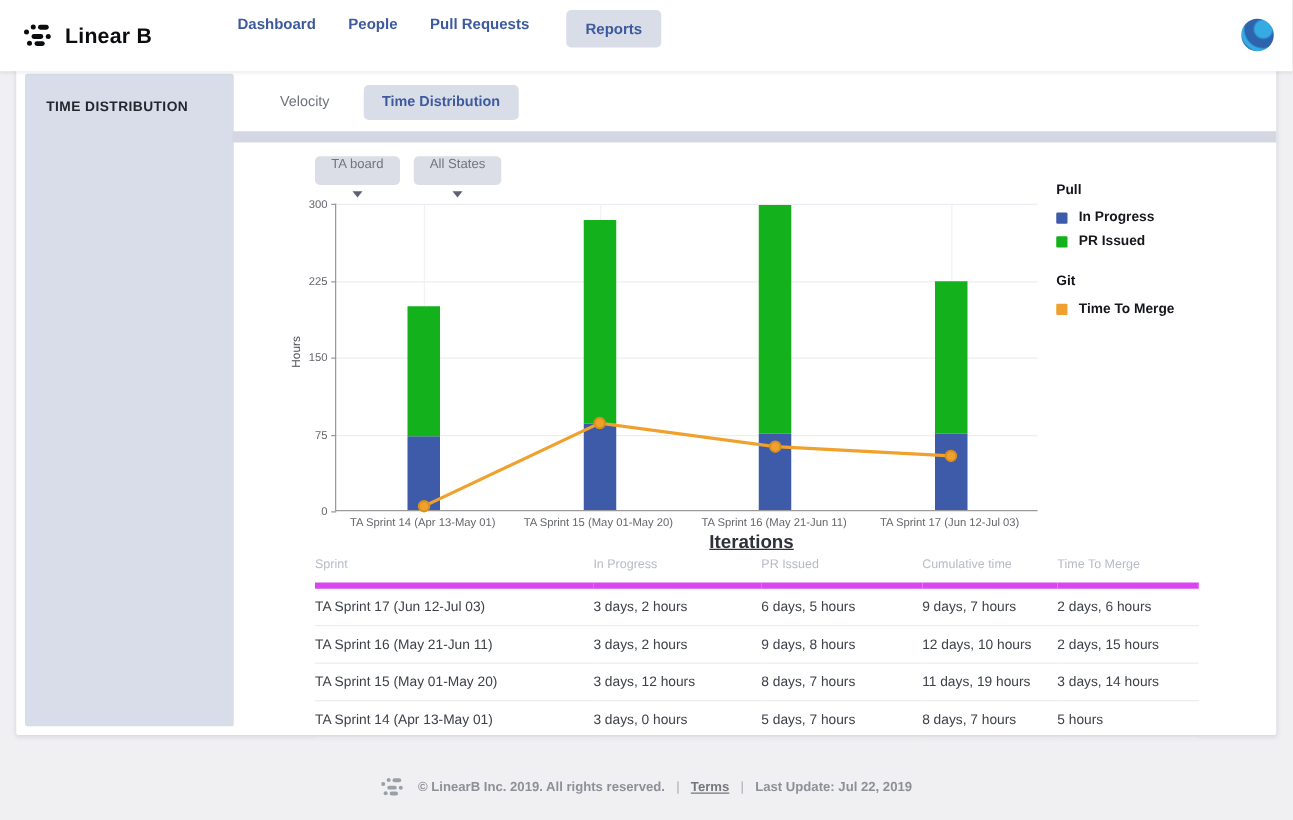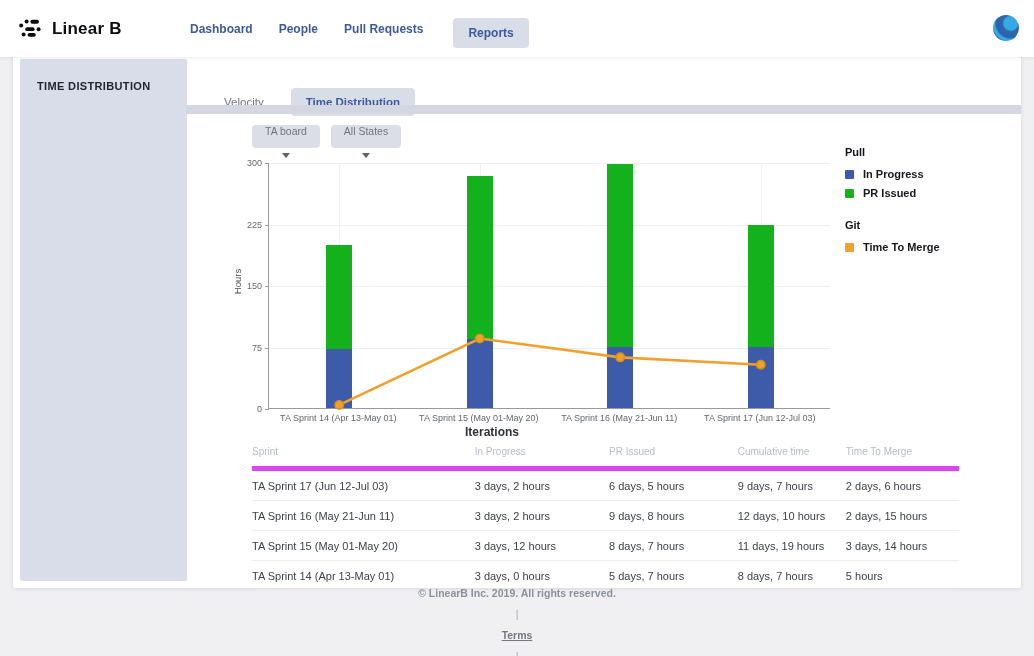--- a/index.html
+++ b/index.html
@@ -4,42 +4,42 @@
 <style>
   * { margin:0; padding:0; box-sizing:border-box; }
   html,body { background:#e9e9ec; }
   .page {
     position:relative; width:1034px; height:656px; overflow:hidden;
     background:#f0f0f3; font-family:"Liberation Sans","DejaVu Sans",sans-serif;
   }
   
   .topnav {
     position:absolute; top:0; left:0; right:0; height:57px; background:#ffffff;
-    box-shadow:0 1px 3px rgba(40,45,70,.10); display:flex; align-items:center; z-index:6;
+    box-shadow:0 1px 3px rgba(40,45,70,.10); display:flex; z-index:6;
   }
   .brand { display:flex; align-items:center; gap:8px; margin-left:18px; }
   .brand-name { font-size:17px; font-weight:bold; color:#0b0c0e; letter-spacing:.2px; }
   .nav-links { position:absolute; left:190px; display:flex; align-items:center; gap:26px; }
   .nav-link { font-size:12px; font-weight:bold; color:#3d5a9e; cursor:pointer; white-space:nowrap; }
   .nav-link.active { background:#d9dde7; padding:8px 15px; border-radius:4px; margin-left:4px;margin-top:8px; }
   .avatar { position:absolute; right:15px; top:15px; width:26px; height:26px; border-radius:50%; cursor:pointer;
     background:radial-gradient(circle at 68% 32%, #36abe3 0 26%, #2c64ae 34%, #2c64ae 58%, #36abe3 64% 72%, #2c64ae 78%); }
   
   .card {
     position:absolute; left:13px; top:48px; width:1008px; height:540px; background:#ffffff;
     border-radius:2px; box-shadow:0 1px 4px rgba(50,55,85,.14);
   }
   .sidebar {
     position:absolute; left:7px; top:11px; width:167px; height:522px;
     background:#d9ddea; border-radius:2px;
   }
   .sidebar-title { padding:21px 10px 0 17px; font-size:11px; font-weight:bold; color:#23262e; letter-spacing:.35px; }
   
   .tabs { position:absolute; left:196px; top:20px; display:flex; align-items:center; gap:12px; }
-  .tab { font-size:11.5px; color:#6e7380; padding:8px 15px; border-radius:4px; cursor:pointer; white-space:nowrap;margin-top:20px; }
+  .tab { font-size:11.5px; color:#6e7380; padding:8px 15px; border-radius:4px; cursor:pointer; white-space:nowrap; }
   .tab.active { background:#d9dde7; color:#3d5a9e; font-weight:bold; }
   .divider-strip { position:absolute; left:173px; top:57px; width:835px; height:9px; background:#d4d7e2; }
   
   .filters { position:absolute; left:239px; top:77px; display:flex; gap:11px; }
   .filter {
     background:#dbdee6; border-radius:4px; height:23px; padding:0 13px;
     display:flex; align-items:center; gap:16px; font-size:10.5px; color:#6f747e; cursor:pointer; white-space:nowrap;flex-direction:column;
   }
   .caret { width:0; height:0; border-left:4px solid transparent; border-right:4px solid transparent; border-top:5px solid #5c6170; }
   
@@ -51,21 +51,21 @@
   .gridline-v { position:absolute; top:0; bottom:0; width:1px; background:#f1f1f6; }
   .bar-seg { position:absolute; width:26px; }
   .ttm-svg { position:absolute; left:0; top:0; overflow:visible; pointer-events:none; }
   .ytick-label { position:absolute; font-size:9px; color:#64676d; text-align:right; width:24px; }
   .ytick-dash { position:absolute; width:4px; height:1px; background:#9a9a9a; }
   .y-axis-title {
     position:absolute; left:212px; top:228px; font-size:9.5px; color:#4a4d52;
     transform:rotate(-90deg); transform-origin:center;
   }
   .xlabel { position:absolute; top:365px; width:170px; text-align:center; font-size:9px; color:#63666b; }
-  .x-axis-title { position:absolute; left:452px; top:377px; width:170px; text-align:left; font-size:12px; font-weight:bold; color:#2e3137; }
+  .x-axis-title { position:absolute; left:452px; top:377px; width:170px; text-align:right; font-size:15px; font-weight:bold; color:#2e3137;text-decoration:underline; }
   
   .legend { position:absolute; left:832px; top:98px; width:150px; }
   .legend-group-title { font-size:11px; font-weight:bold; color:#111318; margin-bottom:10px; }
   .legend-item { display:flex; align-items:center; gap:9px; margin-bottom:7px; }
   .legend-swatch { width:9px; height:9px; border-radius:1px; flex:none; }
   .legend-label { font-size:11px; font-weight:bold; color:#15171c; white-space:nowrap; }
   .legend-gap { height:13px; }
   
   .data-table { position:absolute; left:239px; top:392px; width:707px; border-collapse:collapse; table-layout:fixed; }
   .data-table th {
@@ -73,21 +73,21 @@
     padding:6px 4px 9px 0; border-bottom:5px solid #d946ef;
   }
   .data-table td {
     font-size:11px; color:#3d4149; text-align:left;
     padding:8.5px 4px 8.5px 0; border-bottom:1px solid #f0eced;
   }
   
   .footer {
     position:absolute; left:0; right:0; top:604px; height:52px;
     display:flex; align-items:center; justify-content:center; gap:9px;
-    font-size:10.5px; font-weight:bold; color:#8c9097;flex-direction:column;
+    font-size:10.5px; font-weight:bold; color:#8c9097;
   }
   .footer .sep { color:#a7abb1; font-weight:normal; }
   .footer-terms { color:#74777d; text-decoration:underline; cursor:pointer; }
 </style>
 </head>
 <body>
 
 <div class="page">
 
   <div class="topnav">

